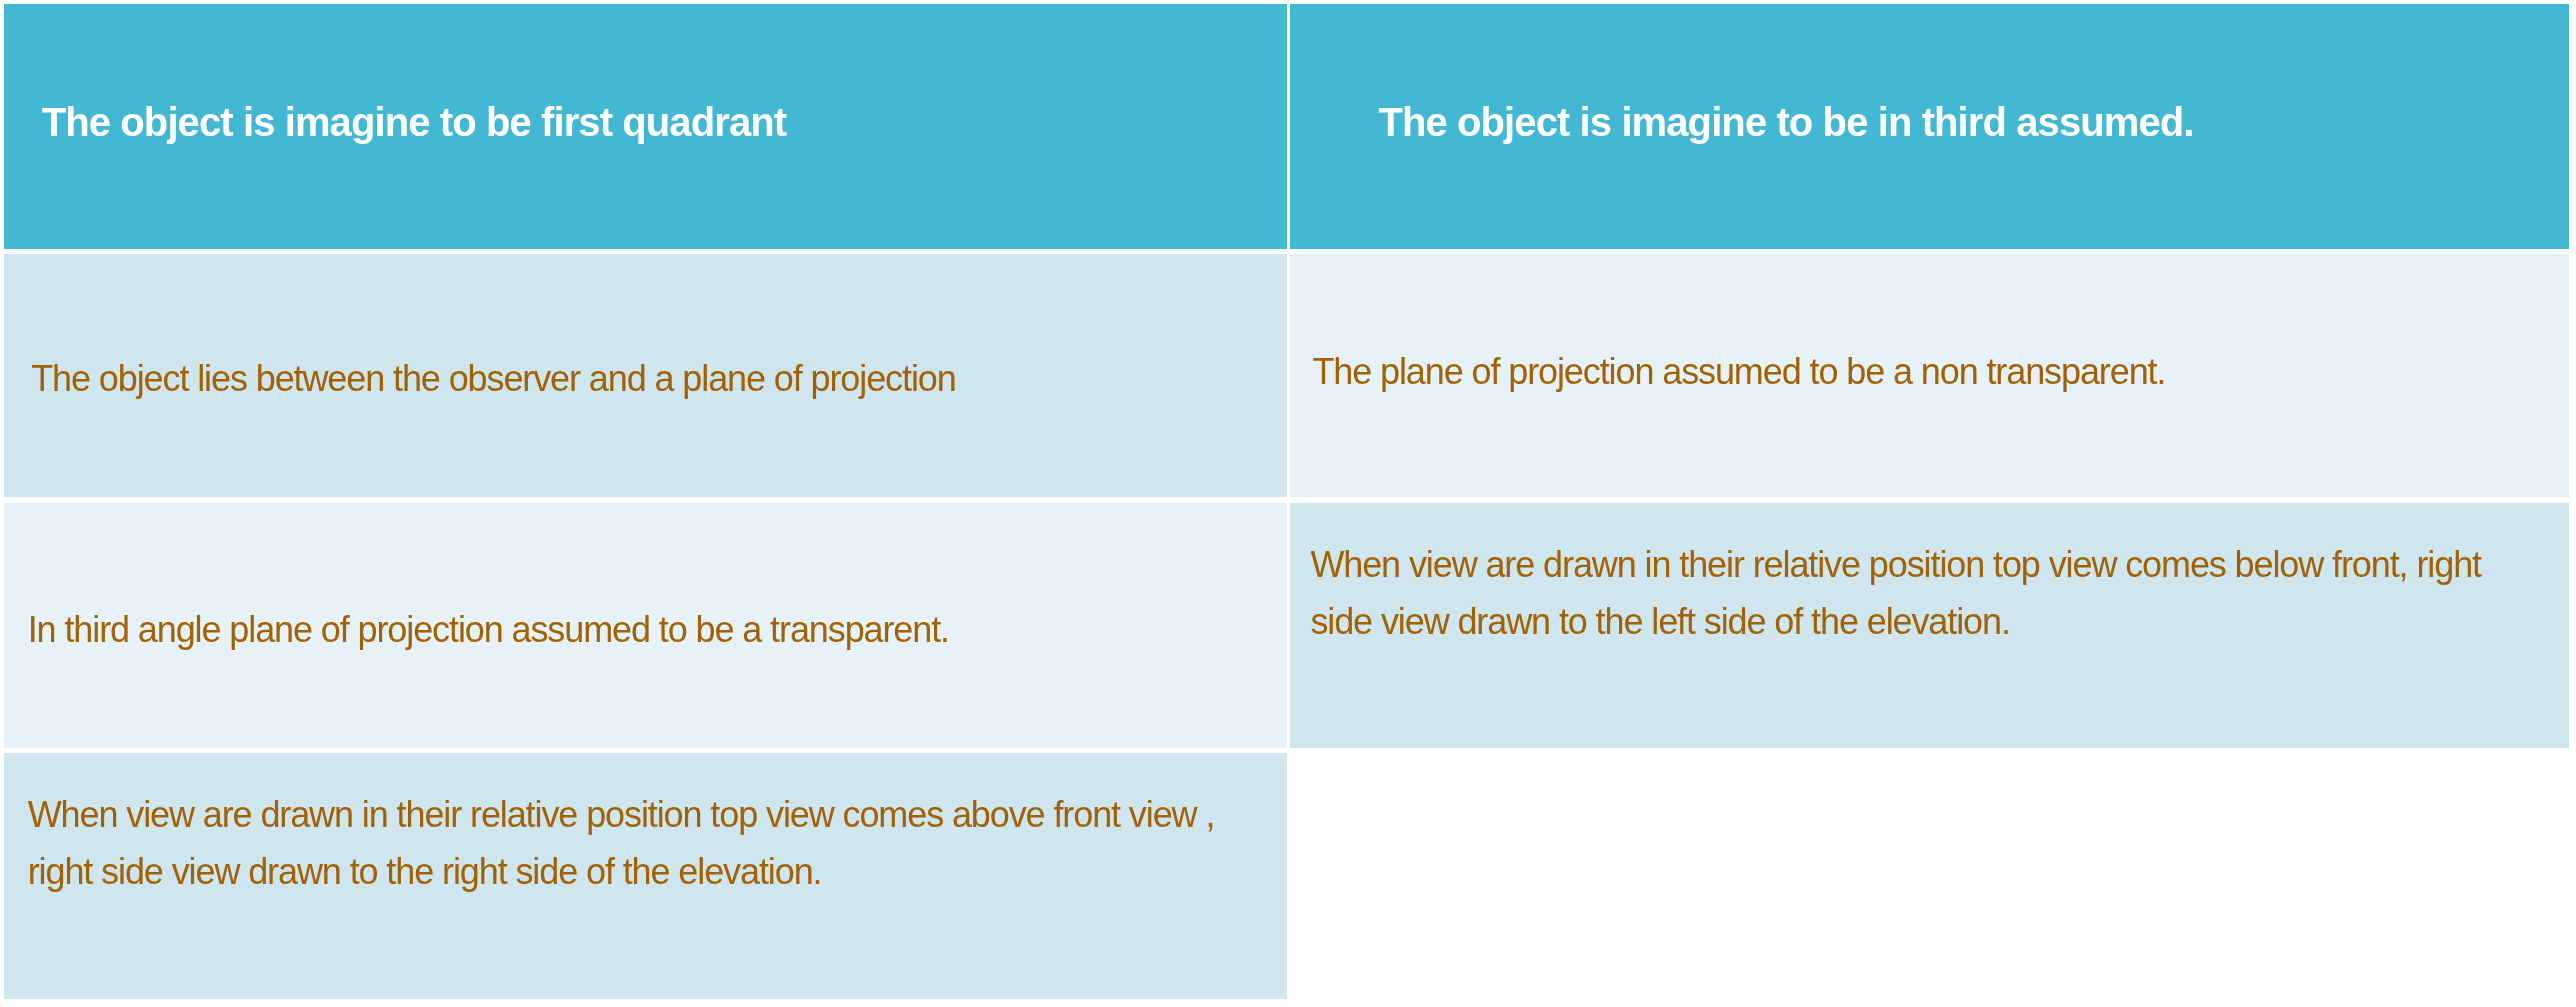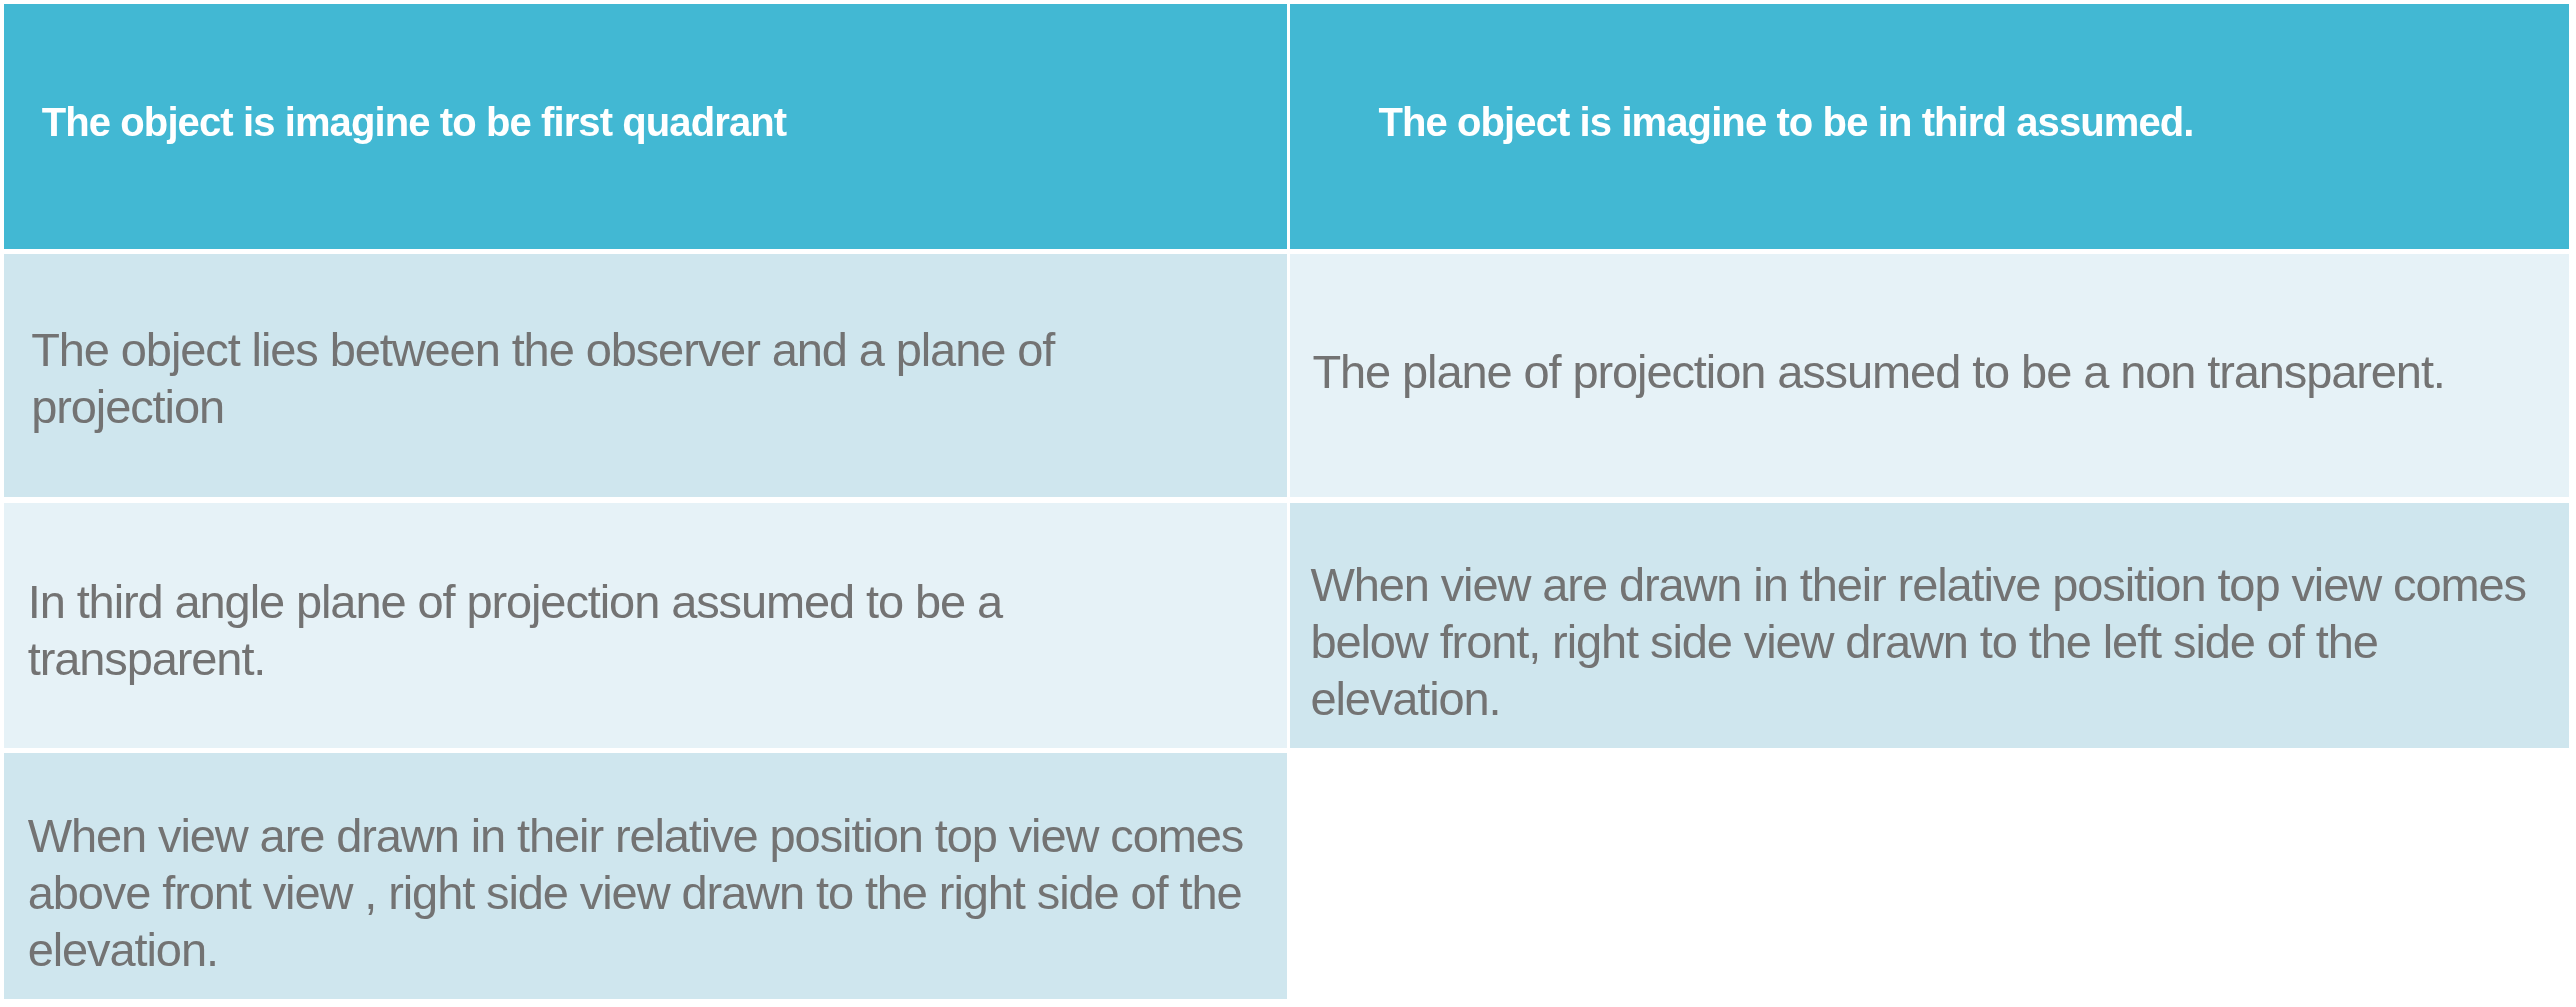--- a/index.html
+++ b/index.html
@@ -24,22 +24,22 @@
       grid-template-columns: 1283px 1279px;
       grid-template-rows: 245px 243px 245px 246px;
       column-gap: 3.7px;
       row-gap: 5.5px;
       background: #ffffff;
     }
     .cell {
       box-sizing: border-box;
       display: flex;
       align-items: center;
-      color: #737373;
-      font-size: 47px;
+      color: #a16207;
+      font-size: 36px;
       line-height: 57px;
       letter-spacing: -1.1px;
       padding-left: 22px;
       padding-right: 37px;
     }
     .cell .txt { display: block; }
     .cell.header {
       background: #42B8D3;
       color: #ffffff;
       font-weight: bold;
@@ -49,21 +49,21 @@
     }
     .cell.header.c0 { padding-left: 38px; }
     .cell.header.c1 { padding-left: 88px; }
     .cell.odd { background: #CFE6EE; }
     .cell.even { background: #E6F2F7; }
     .cell.body.c1 { padding-left: 24px; }
     .row1.c0 { padding-left: 27.5px; padding-top: 5.5px; }
     .row1.c1 { padding-top: 5.5px; }
     .row2.c0 { padding-left: 22px; padding-bottom: 8px; }
     .row2.c1 { padding-top: 9.2px; }
-    .row3 { align-items: center; padding-top: 33px; }
+    .row3 { align-items: flex-start; padding-top: 33px; }
     .row3.c0 { padding-left: 20px; }
   </style>
 </head>
 <body>
 
 <div class="table">
   <div class="cell header c0">
     <span class="txt">The object is imagine to be first quadrant</span>
   </div>
   <div class="cell header c1">

